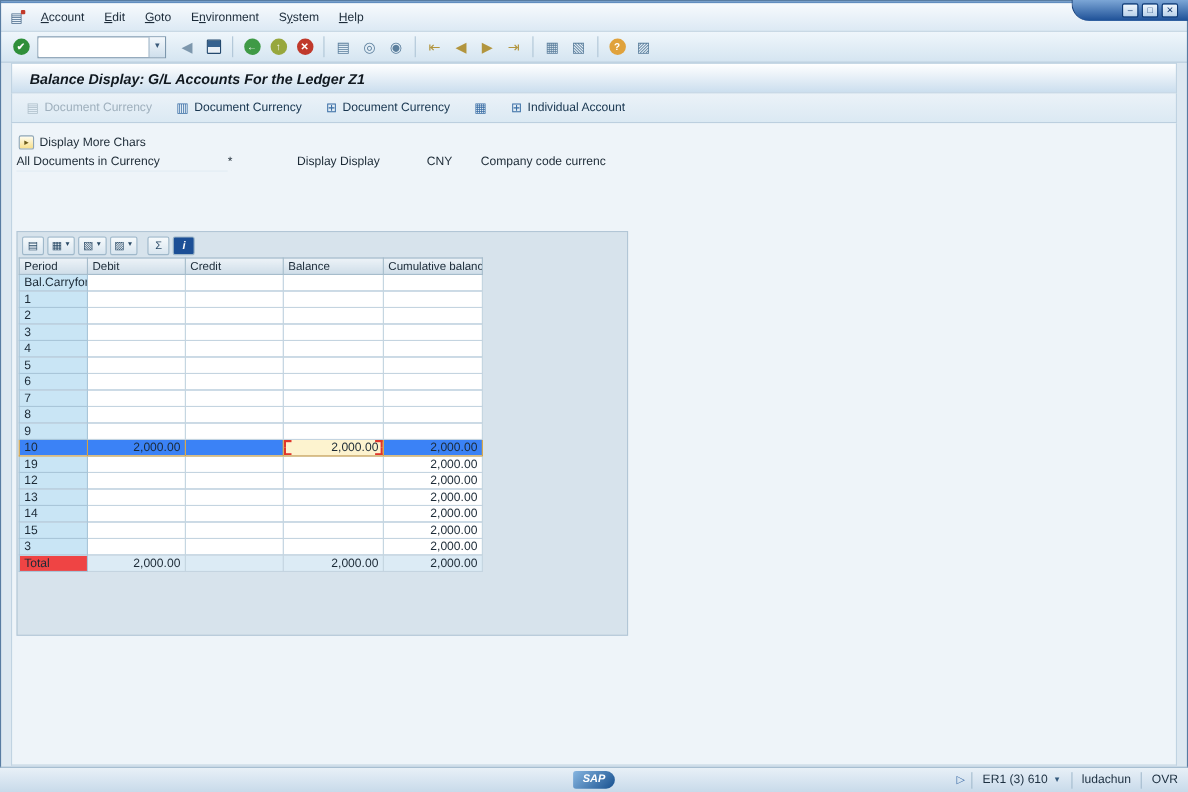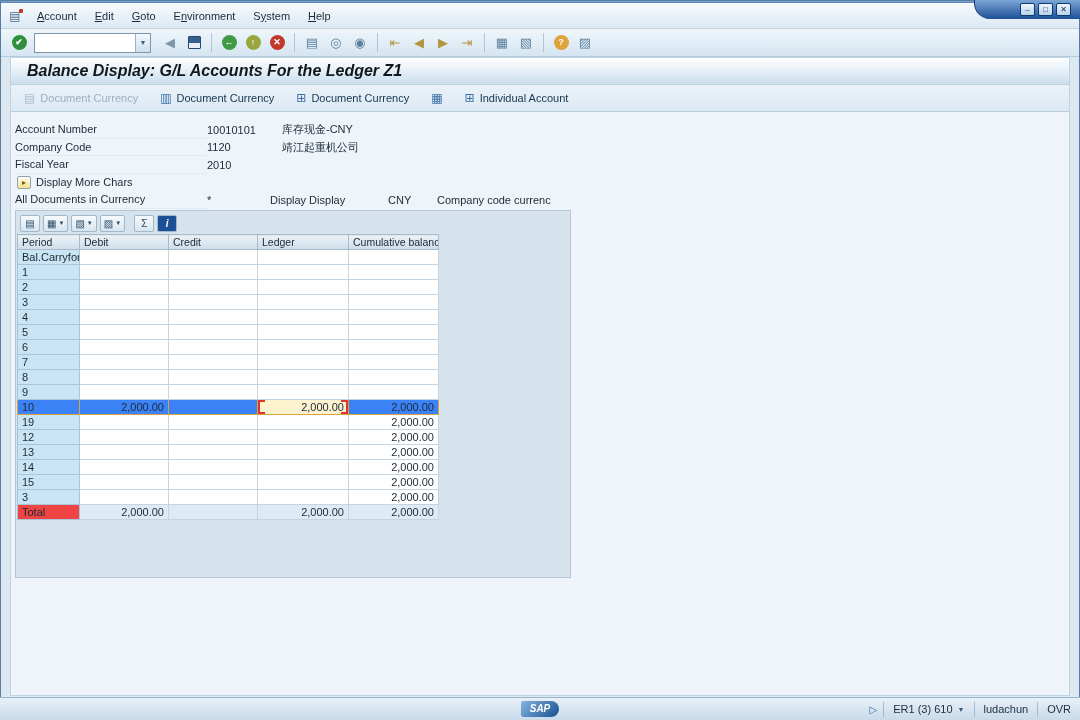--- a/index.html
+++ b/index.html
@@ -38,21 +38,21 @@
     background:linear-gradient(#36618e 0 55%,#e9eff5 55%);display:inline-block}
   .sep{width:1px;height:19px;background:#afc5d6;margin:0 4px;flex:none}
   .cmd{display:flex;align-items:center;height:20px;border:1px solid #7c97ad;background:#fff;margin:0 6px 0 2px}
   .cmd input{border:0;width:100px;height:16px;font:inherit;outline:none;padding:0 3px}
   .cmd .arrow{width:15px;height:18px;background:linear-gradient(#f3f8fc,#cfdfec);border-left:1px solid #9ab2c6;
     font-size:7px;text-align:center;line-height:18px;color:#3a5a7a}
 
   
   .titlebar{position:absolute;top:57px;left:10px;right:10px;height:28px;
     background:linear-gradient(#ffffff,#cbdeee);border:1px solid #c0d3e2;display:flex;align-items:center;padding:0 16px}
-  .title{font-size:16px;font-weight:bold;font-style:italic;color:#10181f}
+  .title{font-size:13px;font-weight:bold;font-style:italic;color:#10181f}
 
   
   .apptoolbar{position:absolute;top:85px;left:10px;right:10px;height:27px;display:flex;align-items:center;gap:16px;
     padding:0 10px;background:linear-gradient(#ebf2f8,#dbe9f3);border-bottom:1px solid #b8cddd;border-left:1px solid #c0d3e2;border-right:1px solid #c0d3e2}
   .abtn{display:flex;align-items:center;gap:5px;background:none;border:0;padding:2px 3px;font:inherit;color:#17354f;cursor:default}
   .abtn.disabled{color:#9fb0bd}
   .abtn.disabled .aic{color:#aebfca}
   .aic{font-size:12px;color:#3a6ea5;line-height:1}
 
   
@@ -222,37 +222,20 @@
     </button>
     <button class="abtn">
       <span class="aic">⊞</span>
       <span>Individual Account</span>
     </button>
   </div>
 
 <div class="content">
 
   <div class="form">
-    <div>
-        <div class="frow">
-          <span class="flabel">Account Number</span>
-          <span class="fval">10010101</span>
-          <span class="ftext">库存现金-CNY</span>
-        </div>
-        <div class="frow">
-          <span class="flabel">Company Code</span>
-          <span class="fval">1120</span>
-          <span class="ftext">靖江起重机公司</span>
-        </div>
-        <div class="frow">
-          <span class="flabel">Fiscal Year</span>
-          <span class="fval">2010</span>
-          <span class="ftext"></span>
-        </div>
-      </div>
 
     <div class="frow morechars">
       <span class="mc-icon">▸</span>
       <span>Display More Chars</span>
     </div>
 
     <div class="frow docsrow">
       <span class="flabel">All Documents in Currency</span>
       <span class="fval star">*</span>
       <span class="dcur-label">Display Display</span>
@@ -291,21 +274,21 @@
           <col style="width:89px">
           <col style="width:89px">
           <col style="width:91px">
           <col style="width:90px">
       </colgroup>
       <thead>
         <tr>
             <th>Period</th>
             <th class="num">Debit</th>
             <th class="num">Credit</th>
-            <th class="num">Ledger</th>
+            <th class="num">Balance</th>
             <th>Cumulative balance</th>
           </tr>
       </thead>
       <tbody>
           <tr>
             <td class="pcol">Bal.Carryforw.</td>
             <td class="num"></td>
             <td class="num"></td>
             <td class="num"></td>
             <td class="num"></td>

